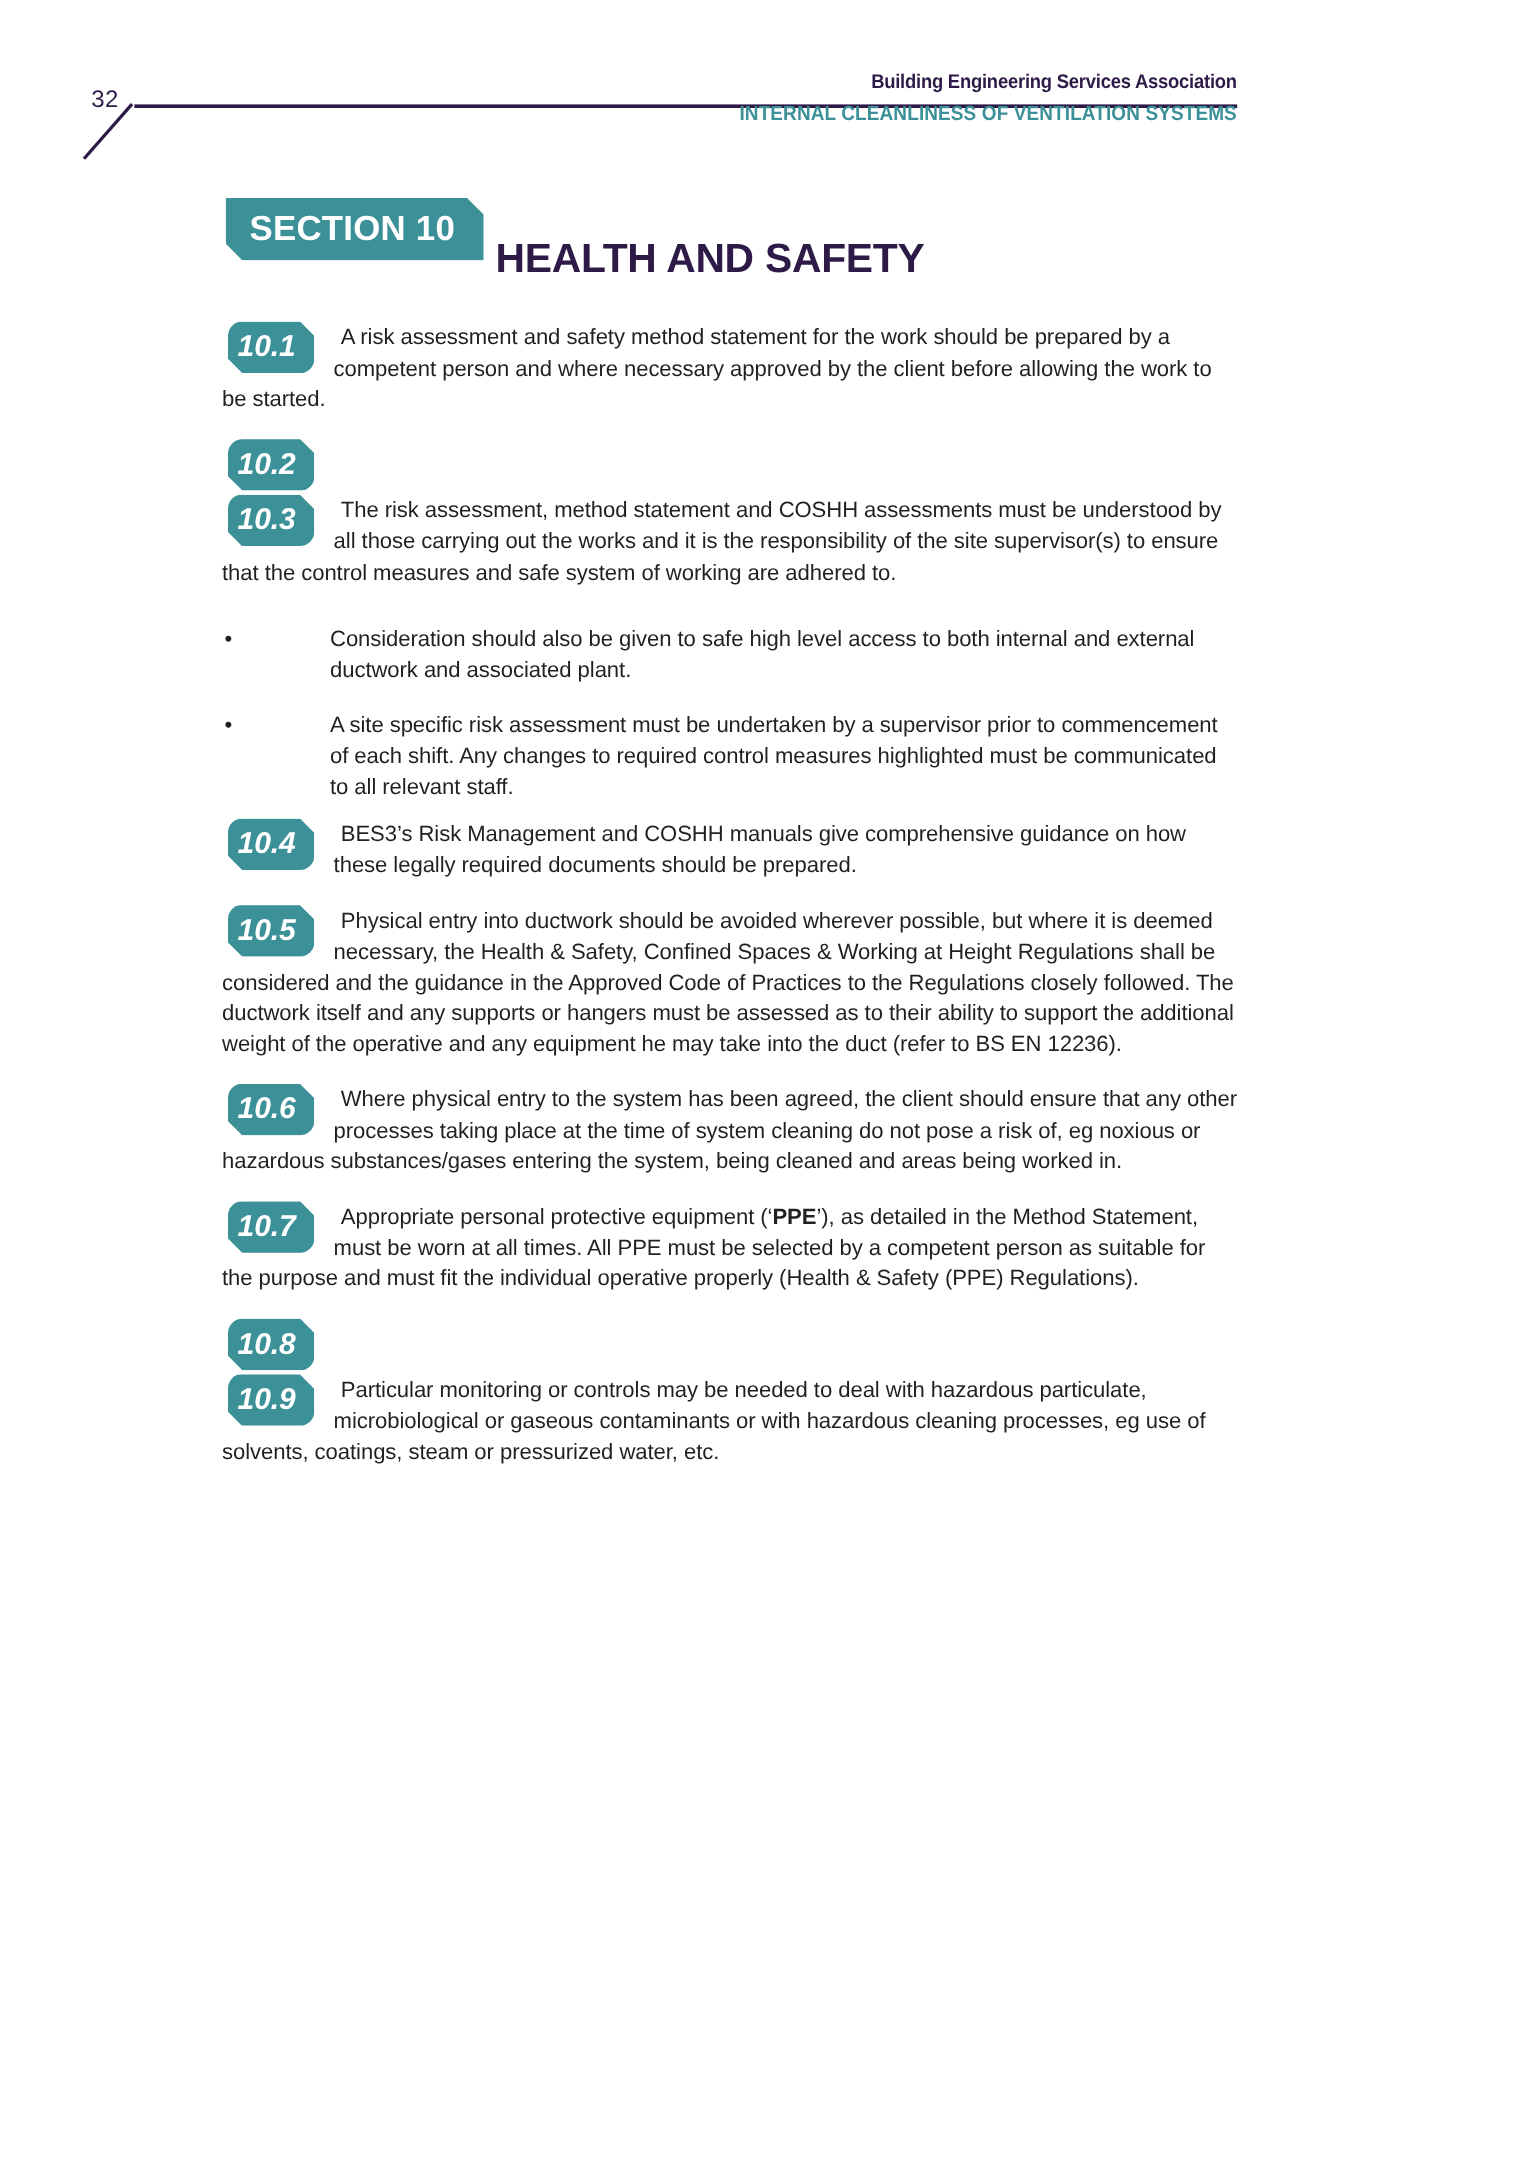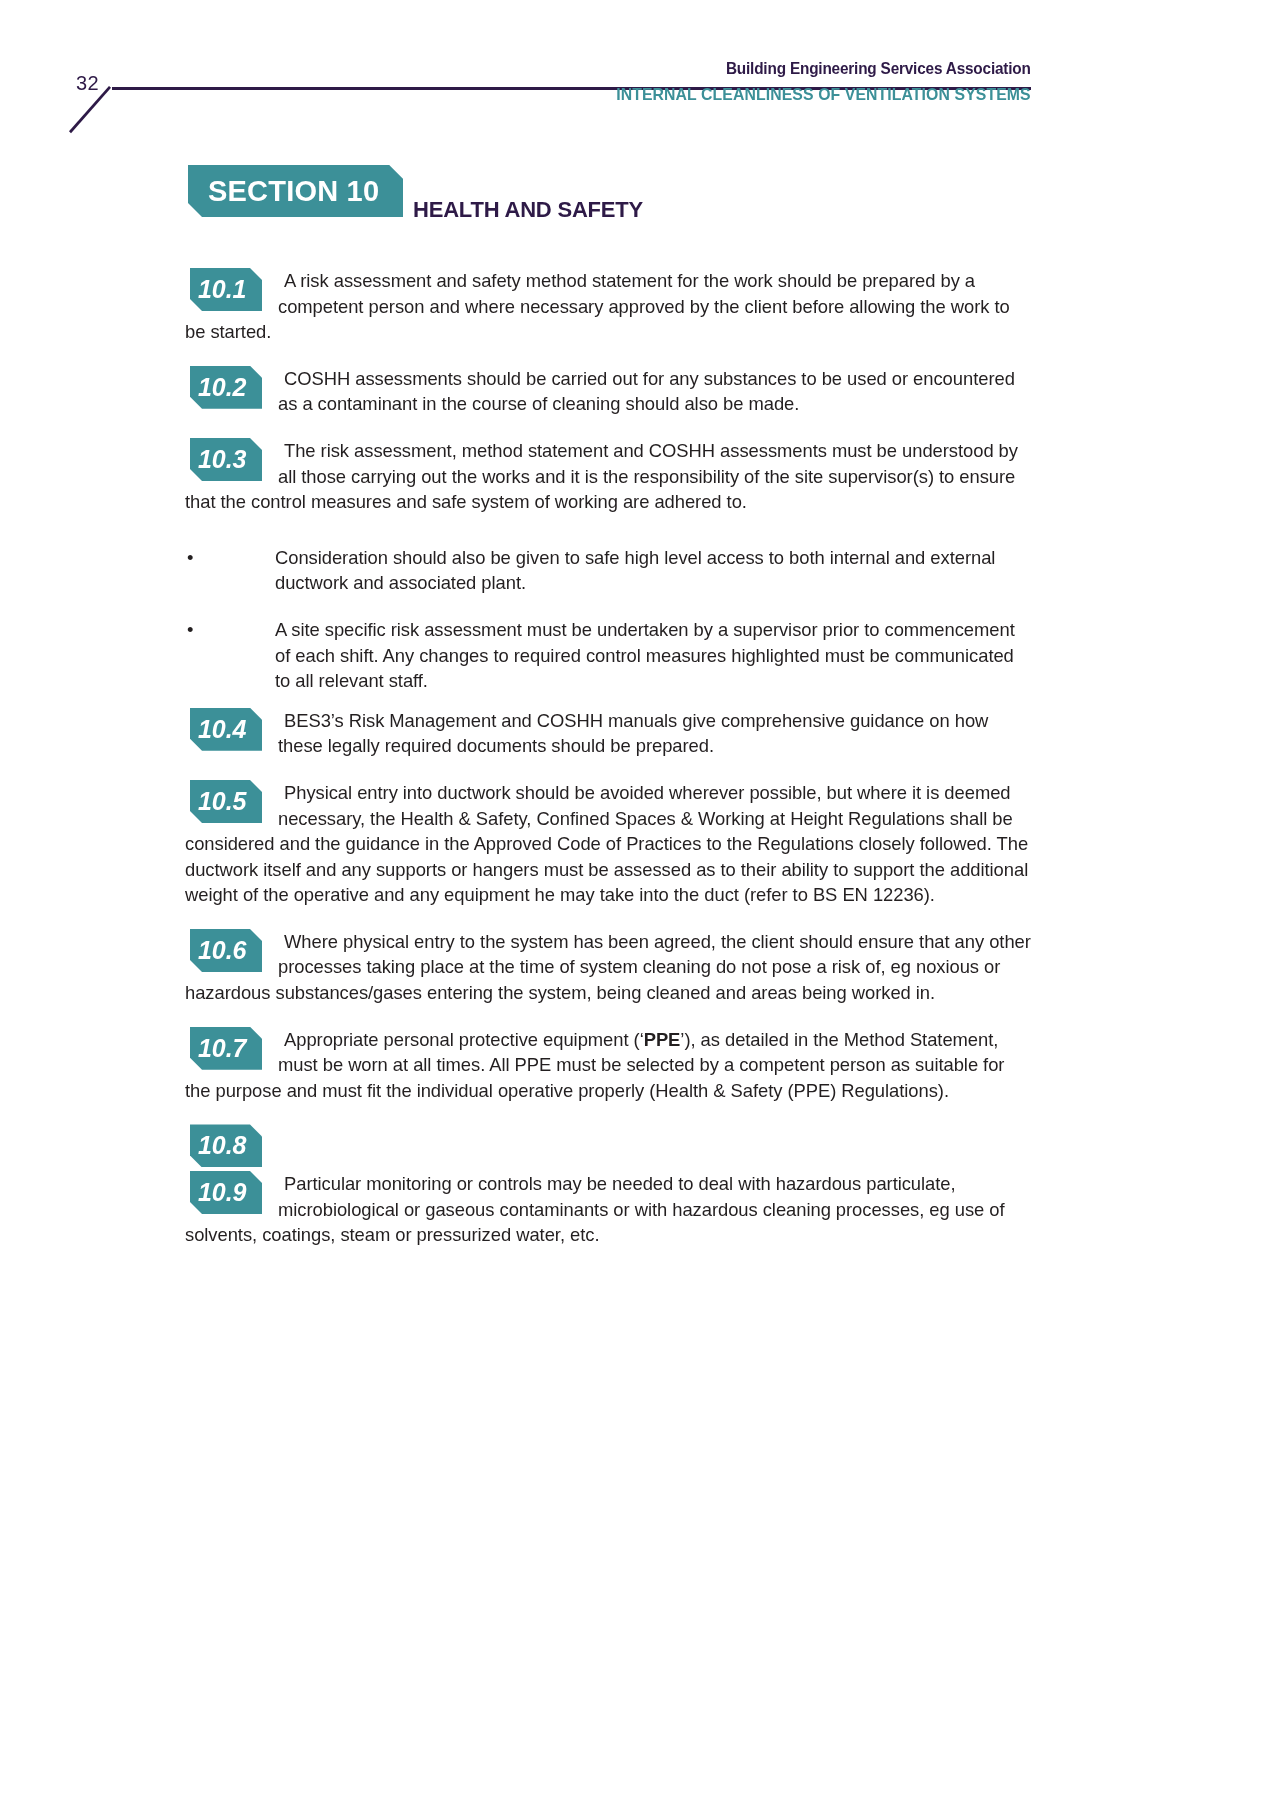--- a/index.html
+++ b/index.html
@@ -100,21 +100,21 @@
     padding: 0 24px 0 20px;
     -webkit-clip-path: polygon(0 0, calc(100% - 14px) 0, 100% 14px, 100% 100%, 14px 100%, 0 calc(100% - 14px));
     clip-path: polygon(0 0, calc(100% - 14px) 0, 100% 14px, 100% 100%, 14px 100%, 0 calc(100% - 14px));
     box-sizing: border-box;
     white-space: nowrap;
   }
   .section-title {
     position: absolute;
     left: 413px;
     top: 32px;
-    font-size: 22px;
+    font-size: 34px;
     font-weight: bold;
     color: #2e1a47;
     letter-spacing: -0.2px;
     white-space: nowrap;
   }
 
   
   .content {
     position: absolute;
     left: 185px;
@@ -139,20 +139,21 @@
     font-weight: bold;
     line-height: 43px;
     height: 43px;
     width: 72px;
     text-align: left;
     padding-left: 8px;
     margin: 0 16px 0 5px;
     box-sizing: border-box;
     -webkit-clip-path: polygon(0 0, calc(100% - 12px) 0, 100% 12px, 100% 100%, 12px 100%, 0 calc(100% - 12px));
     clip-path: polygon(0 0, calc(100% - 12px) 0, 100% 12px, 100% 100%, 12px 100%, 0 calc(100% - 12px));
+    border-radius: 12px;
   }
   .clause .lead-pad { display: inline-block; width: 6px; }
 
   .bullet-row {
     position: relative;
     margin: 0 0 21px 0;
     padding-left: 90px;
     font-size: 18.4px;
     line-height: 25.6px;
     color: #231f20;
@@ -189,21 +190,21 @@
     <div class="section-title">HEALTH AND SAFETY</div>
   </div>
 
   <div class="content">
 
     <p class="clause">
       <span class="num-badge">10.1</span><span class="lead-pad"></span><span>A risk assessment and safety method statement for the work should be prepared by a competent person and where necessary approved by the client before allowing the work to be started.</span>
     </p>
 
     <p class="clause">
-      <span class="num-badge">10.2</span><span class="lead-pad"></span><span>COSHH assessments should be carried out for any substances to be used or encountered as a contaminant in the course of cleaning should also be made.</span>
+      <span class="num-badge">10.2</span><span class="lead-pad"></span>
     </p>
 
     <p class="clause tight">
       <span class="num-badge">10.3</span><span class="lead-pad"></span><span>The risk assessment, method statement and COSHH assessments must be understood by all those carrying out the works and it is the responsibility of the site supervisor(s) to ensure that the control measures and safe system of working are adhered to.</span>
     </p>
 
     <div class="bullets-wrap">
       <div class="bullet-row">
         <span class="bullet-glyph">•</span>
         <span>Consideration should also be given to safe high level access to both internal and external ductwork and associated plant.</span>

